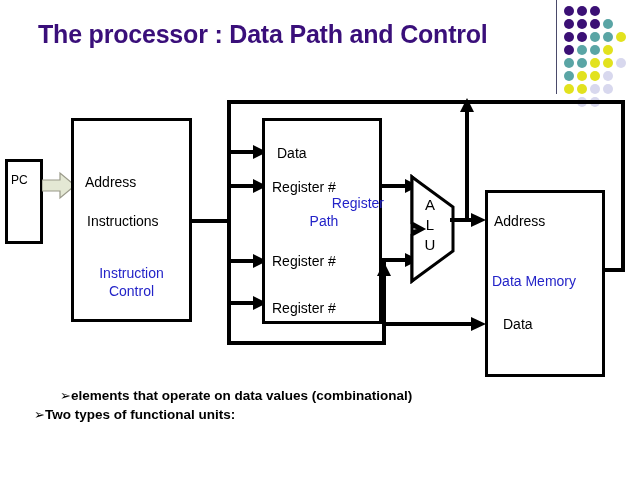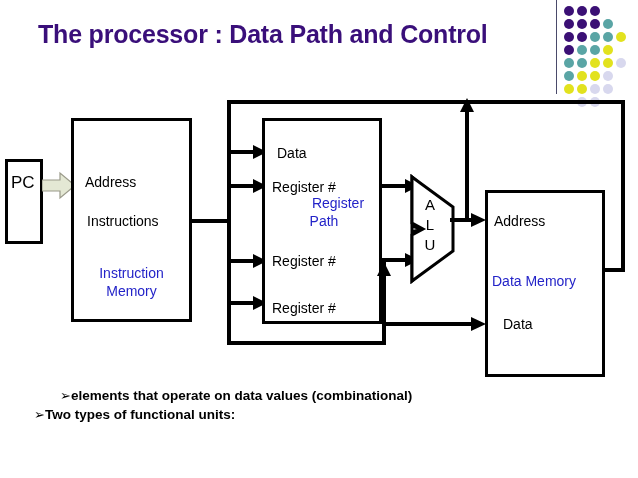--- a/index.html
+++ b/index.html
@@ -163,31 +163,31 @@
 
     <div class="wire" style="left:227px; top:100px; width:4px; height:245px;"></div>
 
     <div class="wire" style="left:227px; top:341px; width:159px; height:4px;"></div>
 
     <div class="wire" style="left:382px; top:258px; width:4px; height:87px;"></div>
 
     <div class="wire" style="left:190px; top:219px; width:40px; height:4px;"></div>
 
     <div class="box" style="left:5px; top:159px; width:38px; height:85px;"></div>
-    <div class="lbl" style="left:11px; top:173px; font-size:17px;">PC</div>
+    <div class="lbl" style="left:11px; top:173px; font-size:12px;">PC</div>
 
     <svg style="position:absolute; left:42px; top:171px;" width="34" height="30" viewBox="0 0 34 30">
       <polygon points="0,9 18,9 18,2 33,14.5 18,27 18,20 0,20" fill="#e4e8d4" stroke="#9a9a8a" stroke-width="1.2"></polygon>
     </svg>
 
     <div class="box" style="left:71px; top:118px; width:121px; height:204px;"></div>
     <div class="lbl" style="left:85px; top:174px;">Address</div>
     <div class="lbl" style="left:87px; top:213px;">Instructions</div>
     <div class="lbl blue center" style="left:71px; top:265px; width:121px;">Instruction</div>
-    <div class="lbl blue center" style="left:71px; top:283px; width:121px;">Memory</div>
+    <div class="lbl blue center" style="left:71px; top:283px; width:121px;">Control</div>
 
     <div class="wire" style="left:231px; top:150px; width:25px; height:4px;"></div>
     <svg style="position:absolute; left:253px; top:144px;" width="14" height="16" viewBox="0 0 14 16">
       <polygon points="0,1 14,8 0,15" fill="#000"></polygon>
     </svg>
 
     <div class="wire" style="left:231px; top:184px; width:25px; height:4px;"></div>
     <svg style="position:absolute; left:253px; top:178px;" width="14" height="16" viewBox="0 0 14 16">
       <polygon points="0,1 14,8 0,15" fill="#000"></polygon>
     </svg>
@@ -198,21 +198,21 @@
     </svg>
 
     <div class="wire" style="left:231px; top:301px; width:25px; height:4px;"></div>
     <svg style="position:absolute; left:253px; top:295px;" width="14" height="16" viewBox="0 0 14 16">
       <polygon points="0,1 14,8 0,15" fill="#000"></polygon>
     </svg>
 
     <div class="box" style="left:262px; top:118px; width:120px; height:206px;"></div>
     <div class="lbl" style="left:277px; top:145px;">Data</div>
     <div class="lbl" style="left:272px; top:179px;">Register #</div>
-    <div class="lbl blue center" style="left:278px; top:195px; width:120px;">Register</div>
+    <div class="lbl blue center" style="left:264px; top:195px; width:120px;text-align:right;">Register</div>
     <div class="lbl blue center" style="left:264px; top:213px; width:120px;">Path</div>
     <div class="lbl" style="left:272px; top:253px;">Register #</div>
     <div class="lbl" style="left:272px; top:300px;">Register #</div>
 
     <div class="wire" style="left:382px; top:184px; width:26px; height:4px;"></div>
     <svg style="position:absolute; left:405px; top:178px;" width="14" height="16" viewBox="0 0 14 16">
       <polygon points="0,1 14,8 0,15" fill="#000"></polygon>
     </svg>
 
     <div class="wire" style="left:382px; top:258px; width:26px; height:4px;"></div>

